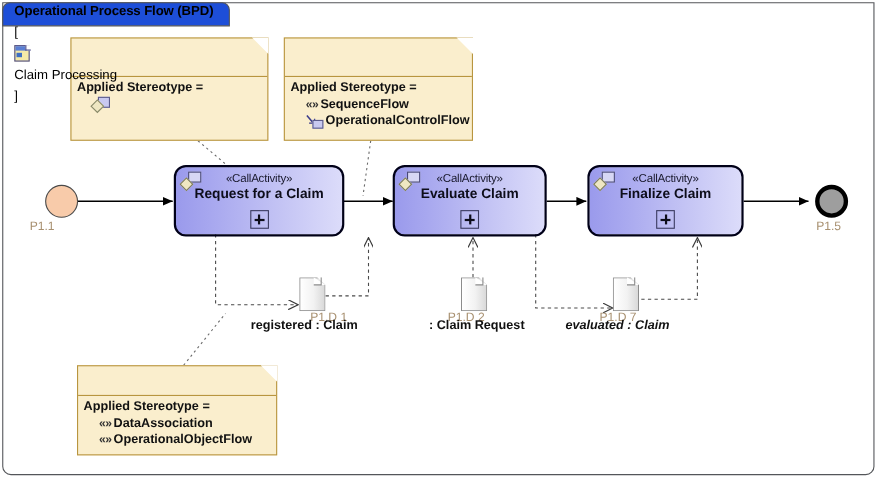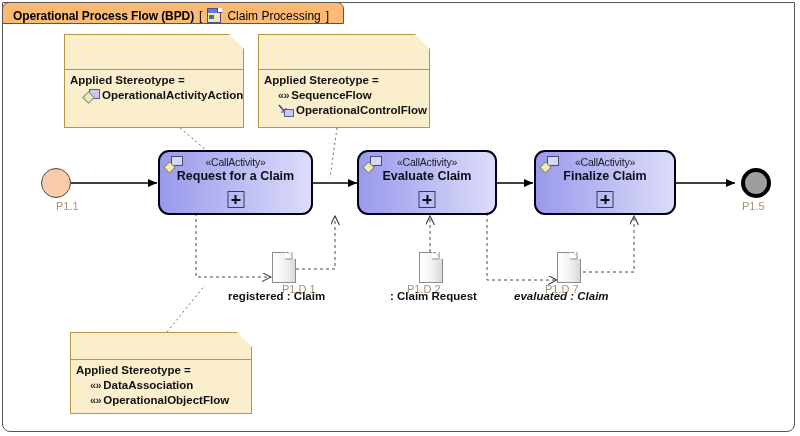--- a/index.html
+++ b/index.html
@@ -33,27 +33,28 @@
   }
   #frame-tab {
     position: absolute;
     left: 2px;
     top: 2px;
     height: 22px;
     box-sizing: border-box;
     border: 1px solid #54565a;
     border-bottom: 1px solid #54565a;
     border-radius: 7px 7px 0 0;
-    background: #fdba74;
+    background: #1d4ed8;
     padding: 0 14px 0 10px;
     display: flex;
-    align-items: flex-end;
+    align-items: flex-start;
     gap: 5px;
     white-space: nowrap;
     z-index: 6;
+    flex-direction: column;
   }
   #frame-tab .tab-title {
     font-size: 12px;
     font-weight: bold;
     color: #000000;
     letter-spacing: -0.1px;
   }
   #frame-tab .tab-bracket {
     font-size: 12px;
     color: #000000;
@@ -390,21 +391,20 @@
     <div class="note-head"></div>
     <div class="note-body">
       <div class="note-line">
         <span class="note-label">Applied Stereotype =</span>
       </div>
       <div class="note-line indent">
         <span class="ico ico-profile">
             <span class="sq"></span>
             <span class="pin"></span>
           </span>
-        <span class="note-label">OperationalActivityAction</span>
       </div>
     </div>
   </div>
 
   <div class="note" style="left:258px; top:34px; width:172px; height:94px;">
     <div class="note-fold-tri"></div>
     <div class="note-head"></div>
     <div class="note-body">
       <div class="note-line">
         <span class="note-label">Applied Stereotype =</span>
@@ -438,21 +438,21 @@
         <span class="note-label">DataAssociation</span>
       </div>
       <div class="note-line indent">
         <span class="guill">«»</span>
         <span class="note-label">OperationalObjectFlow</span>
       </div>
     </div>
   </div>
 
   <div class="start-node" style="left:41px; top:168px;"></div>
-  <div class="node-label" style="left:56px; top:200px;">P1.1</div>
+  <div class="node-label" style="left:27px; top:200px;">P1.1</div>
 
   <div class="activity" style="left:158px; top:150px; width:155px; height:65px;">
     <div class="corner-ico">
       <span class="sq"></span>
         <span class="pin"></span>
     </div>
     <div class="stereo">«CallActivity»</div>
     <div class="aname">Request for a Claim</div>
     <div class="plus"></div>
   </div>

